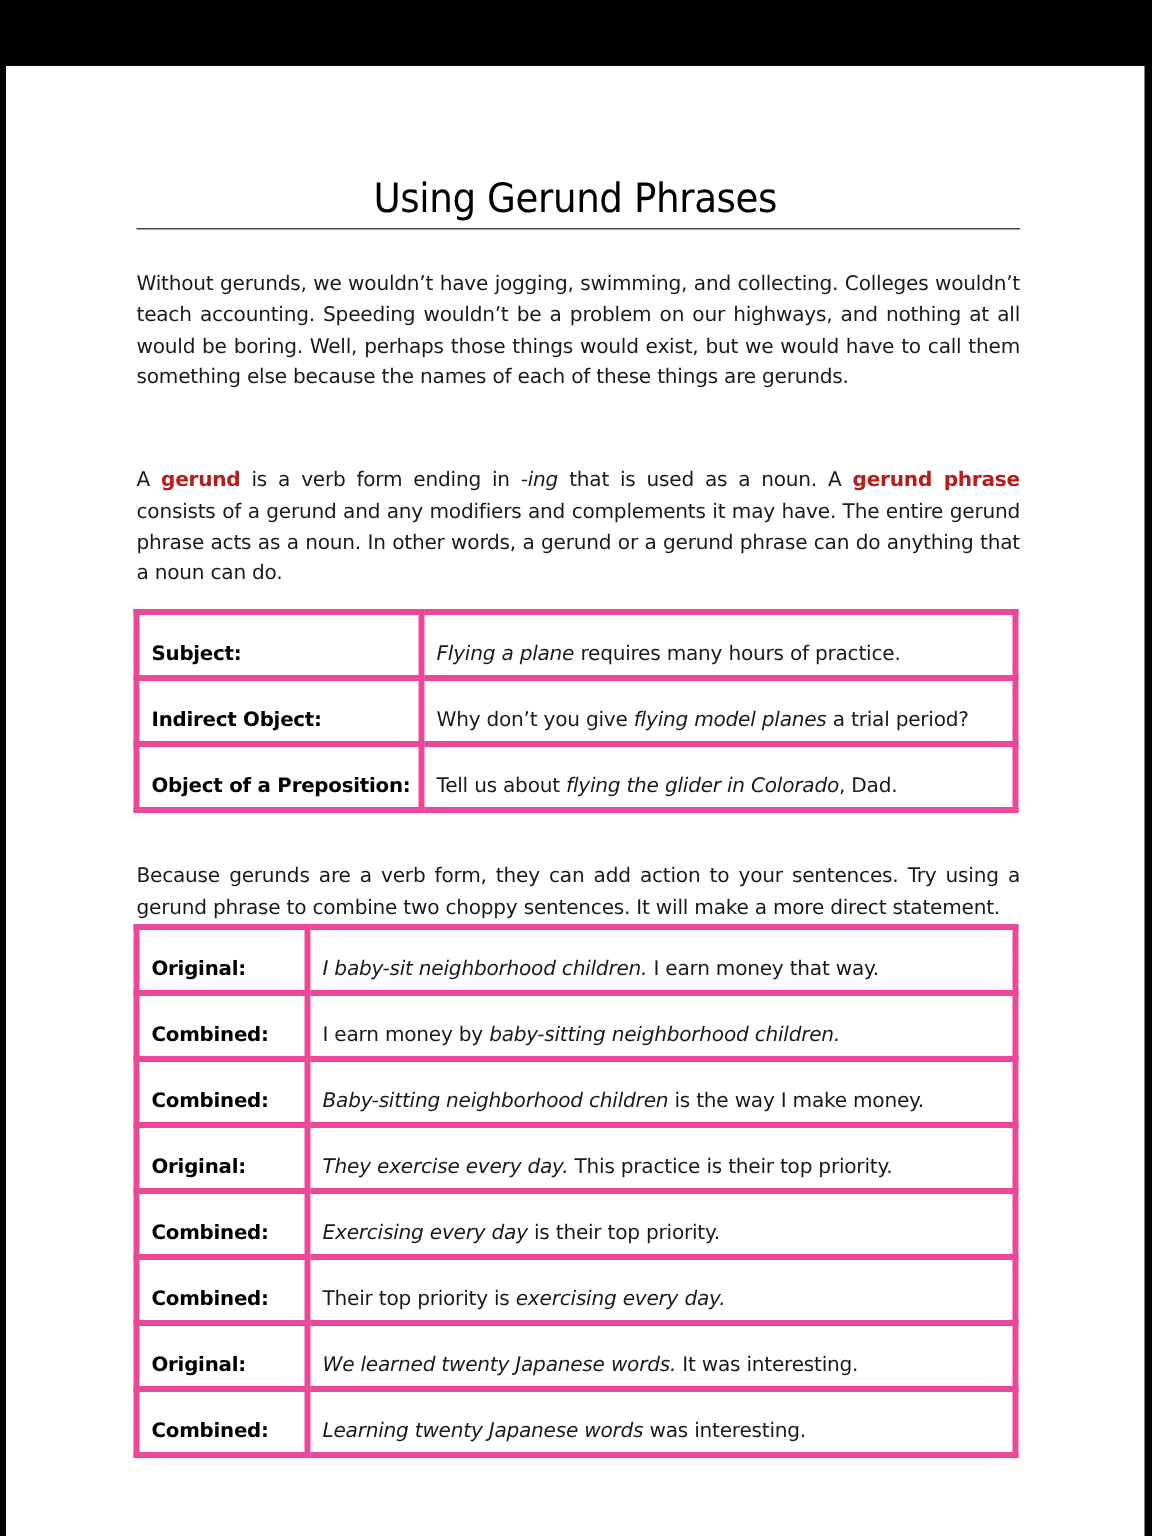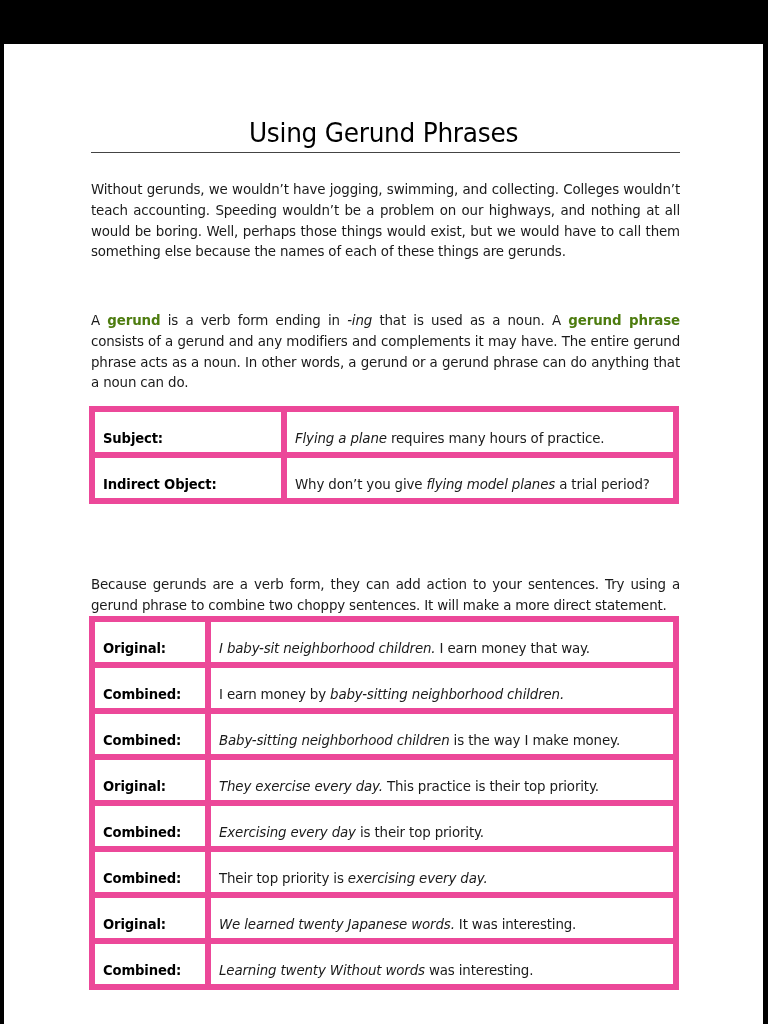--- a/index.html
+++ b/index.html
@@ -23,28 +23,28 @@
   }
   .para {
     position: absolute; left: 87px; width: 589px;
     font-size: 13.4px; line-height: 20.6px; text-align: justify; color: #1a1a1a;
     letter-spacing: -0.15px;
   }
   .p1 { top: 123px; }
   .p2 { top: 254px; }
   .p3 { top: 518px; }
   .p4 { top: 833px; }
-  .para b { font-weight: bold; color: #4d7c0f; }
+  .para b { font-weight: bold; color: #b91c1c; }
   .para i { font-style: italic; }
   table.grid {
     position: absolute; border-collapse: collapse; left: 85px; width: 590px;
     font-size: 13.4px; letter-spacing: -0.15px;
   }
   table.grid td {
-    border: 6px solid #ec4899; height: 28px; padding: 12px 0 0 8px; vertical-align: middle;
+    border: 4px solid #ec4899; height: 28px; padding: 12px 0 0 8px; vertical-align: middle;
     white-space: nowrap; color: #1a1a1a;
   }
   table.grid td.lab { font-weight: bold; color: #000; font-size: 13.2px; }
   table.grid i { font-style: italic; }
   .t1 { top: 362px; }
   .t1 td.lab { width: 178px; }
   .t2 { top: 572px; }
   .t2 td.lab { width: 102px; }
 </style>
 </head>
@@ -60,20 +60,24 @@
 
   <table class="grid t1">
     <tbody id="t1body">
         <tr>
           <td class="lab">Subject:</td>
           <td><span></span><i>Flying a plane</i><span> requires many hours of practice.</span></td>
         </tr>
         <tr>
           <td class="lab">Indirect Object:</td>
           <td><span>Why don’t you give </span><i>flying model planes</i><span> a trial period?</span></td>
+        </tr>
+        <tr>
+          <td class="lab">Object of a Preposition:</td>
+          <td><span>Tell us about </span><i>flying the glider in Colorado</i><span>, Dad.</span></td>
         </tr>
       </tbody>
   </table>
 
   <p class="para p3">Because gerunds are a verb form, they can add action to your sentences. Try using a gerund phrase to combine two choppy sentences. It will make a more direct statement.</p>
 
   <table class="grid t2">
     <tbody id="t2body">
         <tr>
           <td class="lab">Original:</td>
@@ -98,18 +102,18 @@
         <tr>
           <td class="lab">Combined:</td>
           <td><span>Their top priority is </span><i>exercising every day.</i><span></span></td>
         </tr>
         <tr>
           <td class="lab">Original:</td>
           <td><span></span><i>We learned twenty Japanese words.</i><span> It was interesting.</span></td>
         </tr>
         <tr>
           <td class="lab">Combined:</td>
-          <td><span></span><i>Learning twenty Without words</i><span> was interesting.</span></td>
+          <td><span></span><i>Learning twenty Japanese words</i><span> was interesting.</span></td>
         </tr>
       </tbody>
   </table>
 
 </div>
 
 </body></html>

